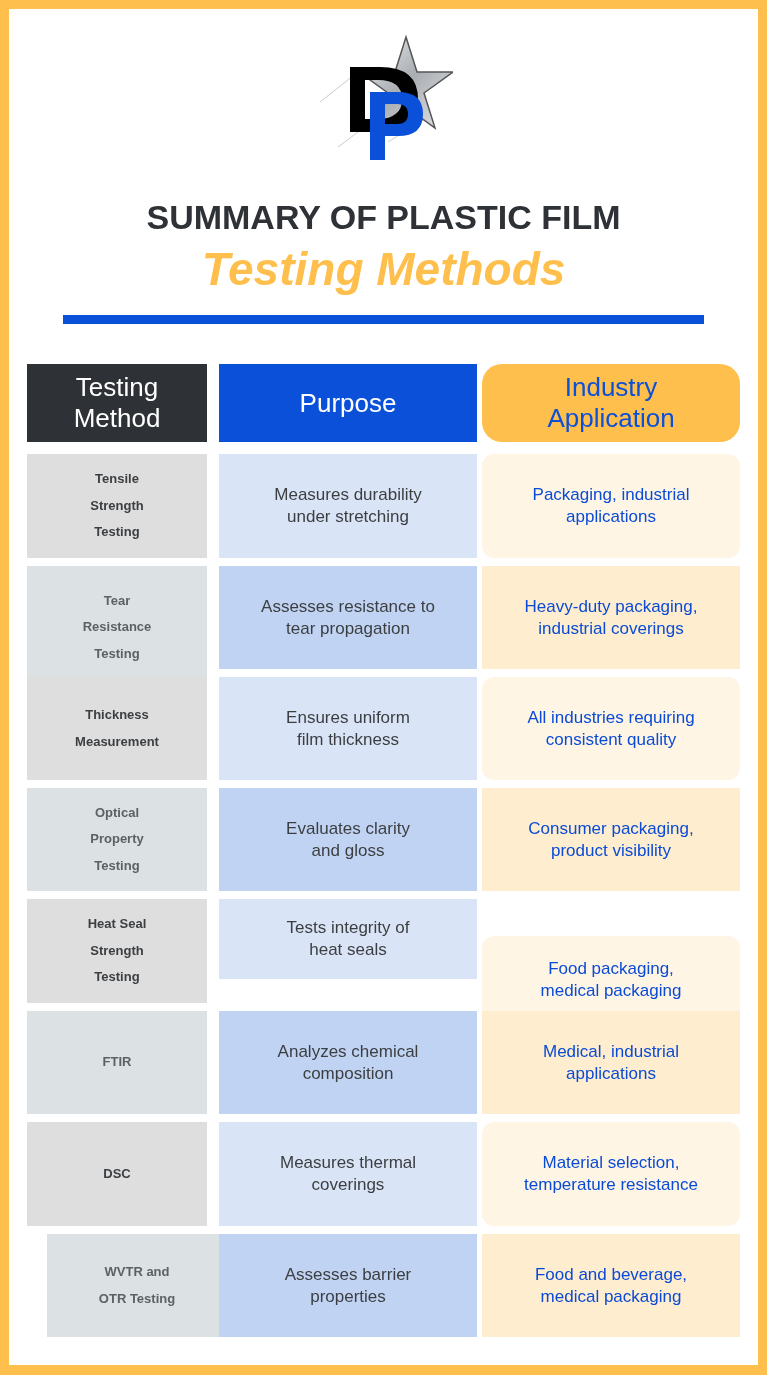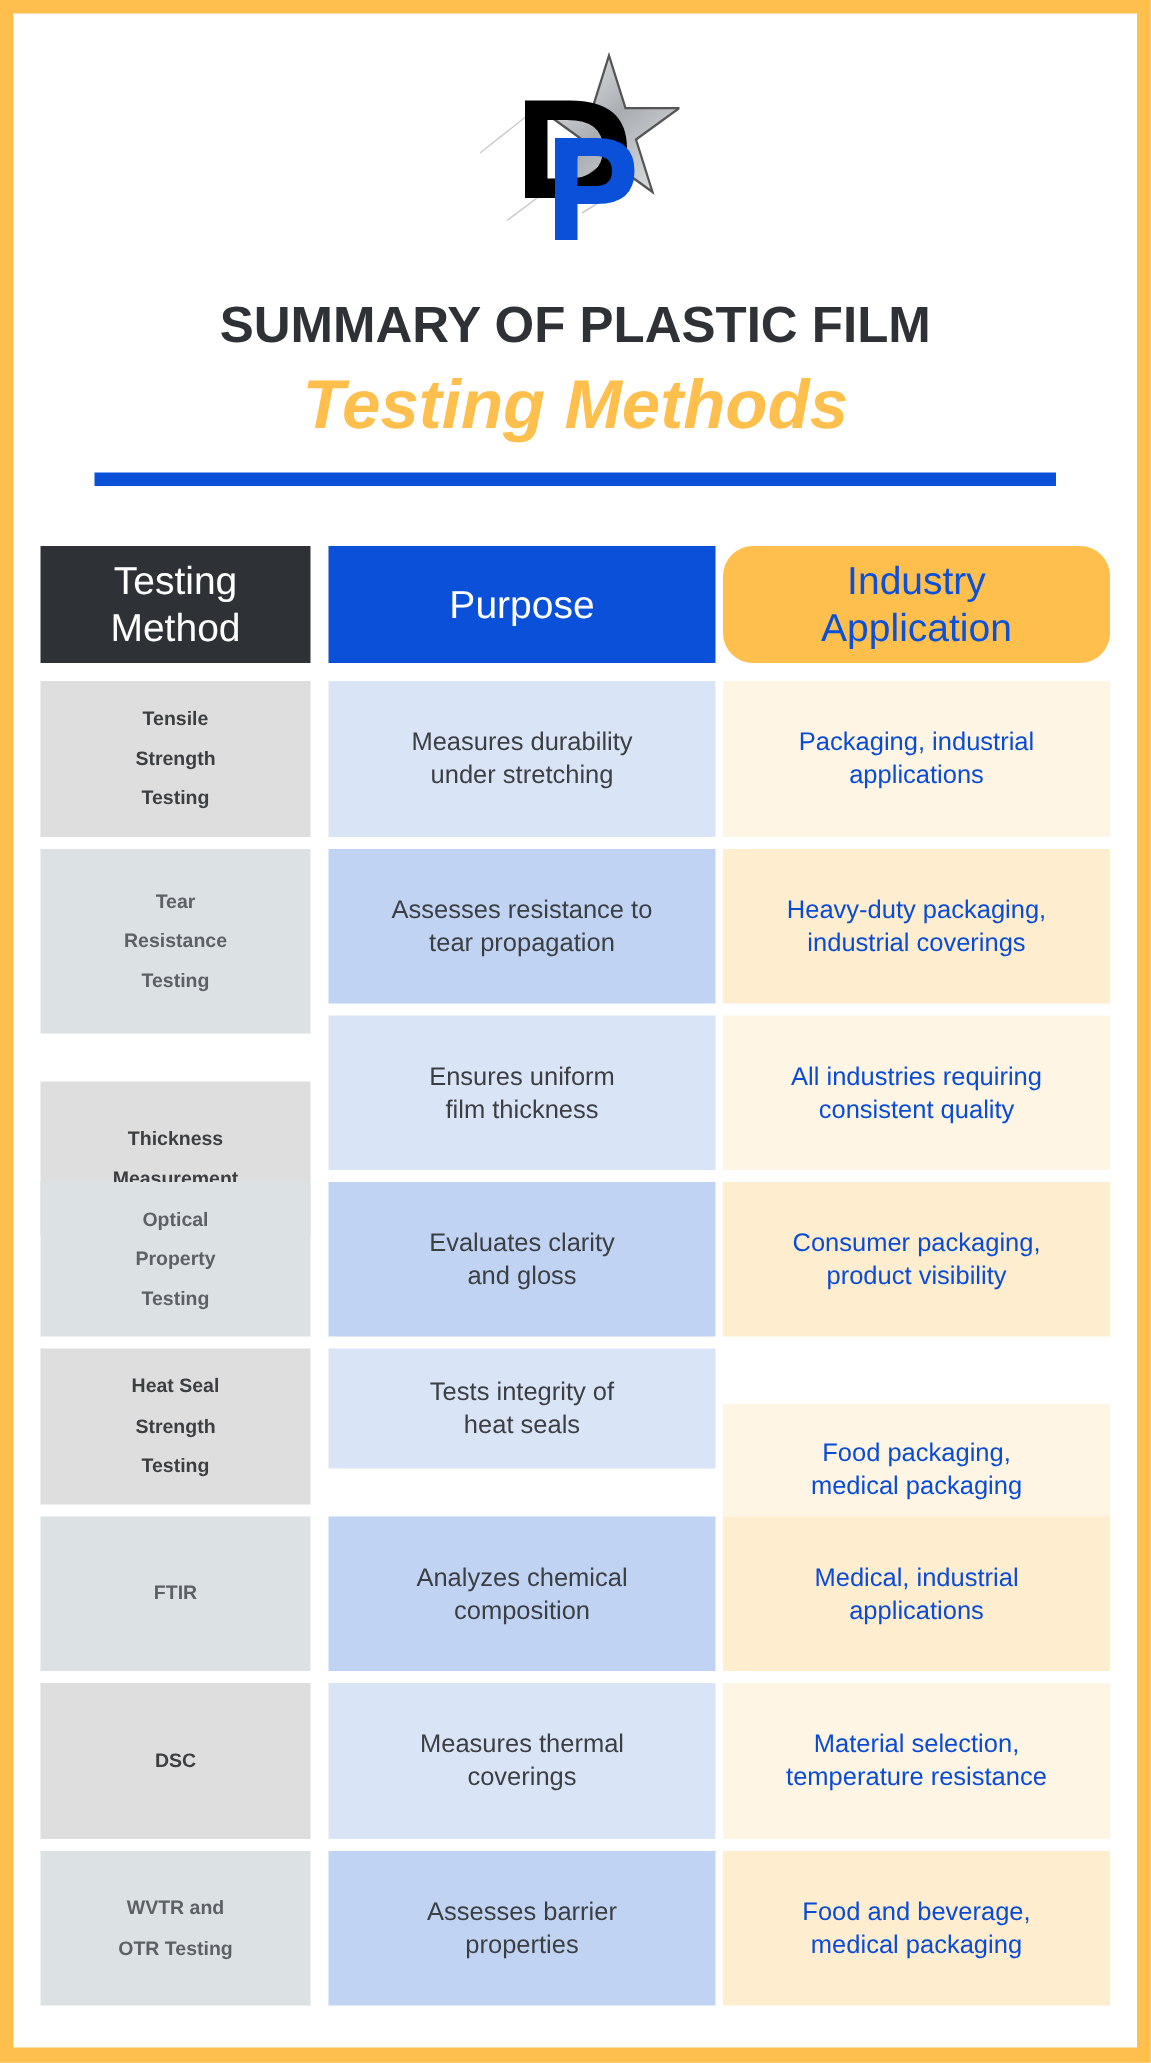--- a/index.html
+++ b/index.html
@@ -15,21 +15,21 @@
   .h1 { left: 27px; width: 180px; background: #2E3236; color: #FFFFFF; }
   .h2 { left: 219px; width: 258px; background: #0A50D8; color: #FFFFFF; }
   .h3 { left: 482px; width: 258px; background: #FFBF4D; color: #0A50D8; border-radius: 20px; }
   .m { left: 27px; width: 180px; font-weight: bold; color: #3C3F42; font-size: 13px; line-height: 26.5px; font-family: "Liberation Sans", sans-serif; }
   .m.odd { background: #DEDEDE; }
   .m.even { background: #DCE2E3; color: #5D6165; }
   .p { left: 219px; width: 258px; color: #3C3F42; font-size: 17px; line-height: 22px; font-family: "Liberation Sans", sans-serif; }
   .p.odd { background: #DAE4F7; }
   .p.even { background: #C0D3F3; }
   .a { left: 482px; width: 258px; color: #0A4BD6; font-size: 17px; line-height: 22px; font-family: "Liberation Sans", sans-serif; }
-  .a.odd { background: #FFF5E5; }
+  .a.odd { background: #FFF5E5; border-radius: 12px; }
   .a.even { background: #FFEDCF; }
   .txt { white-space: pre-line; padding: 0 8px; }
 </style>
 </head>
 <body>
 
 <div class="frame"></div>
 
 <svg class="logo" viewBox="0 0 135 130">
   <defs>
@@ -84,21 +84,21 @@
   </div>
 <div class="cell p even" style="top:566px;height:103px;">
     <span class="txt">Assesses resistance to
 tear propagation</span>
   </div>
 <div class="cell a even" style="top:566px;height:103px;">
     <span class="txt">Heavy-duty packaging,
 industrial coverings</span>
   </div>
 
-<div class="cell m odd" style="top:677px;height:103px;margin-top:44px;">
+<div class="cell m odd" style="top:677px;height:103px;">
     <span class="txt">Thickness
 Measurement</span>
   </div>
 <div class="cell p odd" style="top:677px;height:103px;">
     <span class="txt">Ensures uniform
 film thickness</span>
   </div>
 <div class="cell a odd" style="top:677px;height:103px;">
     <span class="txt">All industries requiring
 consistent quality</span>
@@ -149,21 +149,21 @@
   </div>
 <div class="cell p odd" style="top:1122px;height:104px;">
     <span class="txt">Measures thermal
 coverings</span>
   </div>
 <div class="cell a odd" style="top:1122px;height:104px;">
     <span class="txt">Material selection,
 temperature resistance</span>
   </div>
 
-<div class="cell m even" style="top:1234px;height:103px;">
+<div class="cell m even" style="top:1234px;height:103px;margin-left:20px;">
     <span class="txt">WVTR and
 OTR Testing</span>
   </div>
 <div class="cell p even" style="top:1234px;height:103px;">
     <span class="txt">Assesses barrier
 properties</span>
   </div>
 <div class="cell a even" style="top:1234px;height:103px;">
     <span class="txt">Food and beverage,
 medical packaging</span>

